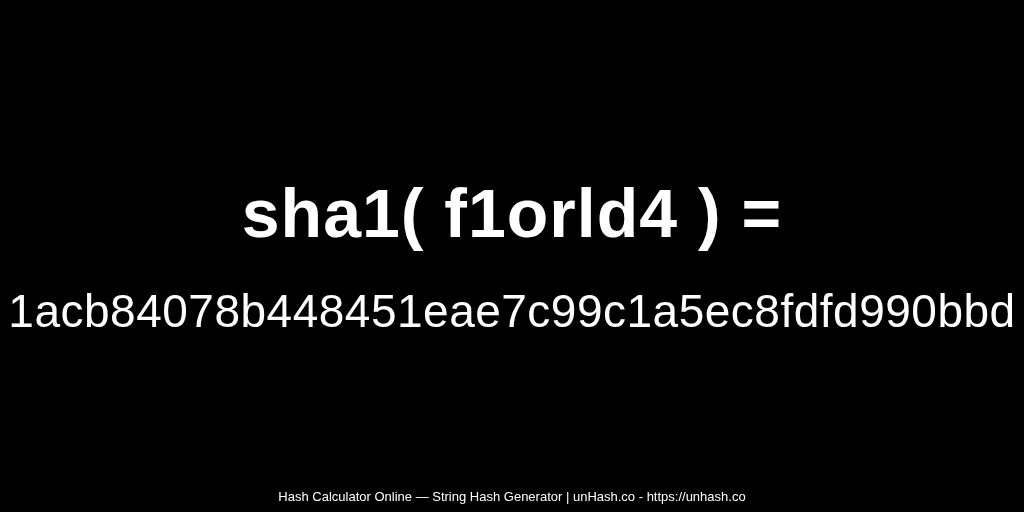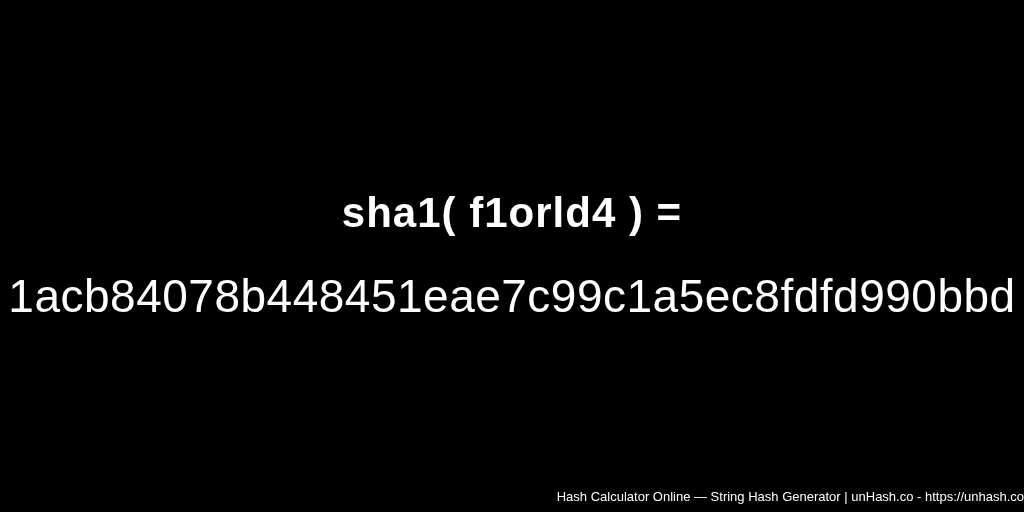--- a/index.html
+++ b/index.html
@@ -23,37 +23,37 @@
       display: flex;
       flex-direction: column;
       align-items: center;
       justify-content: center;
       flex: 1;
       width: 100%;
       gap: 32px;
     }
     .hash-expression {
       color: #ffffff;
-      font-size: 42px;
+      font-size: 68px;
       font-weight: bold;
       text-align: center;
       letter-spacing: 1px;
     }
     .hash-result {
       color: #ffffff;
       font-size: 46px;
       font-weight: normal;
       text-align: center;
       letter-spacing: 0.5px;
     }
     .footer {
       position: absolute;
       bottom: 8px;
       width: 100%;
-      text-align: right;
+      text-align: center;
       color: #ffffff;
       font-size: 13px;
       font-weight: normal;
     }
   </style>
 </head>
 <body>
 
 <div class="main-content">
   <div class="hash-expression">sha1( f1orld4 ) =</div>

